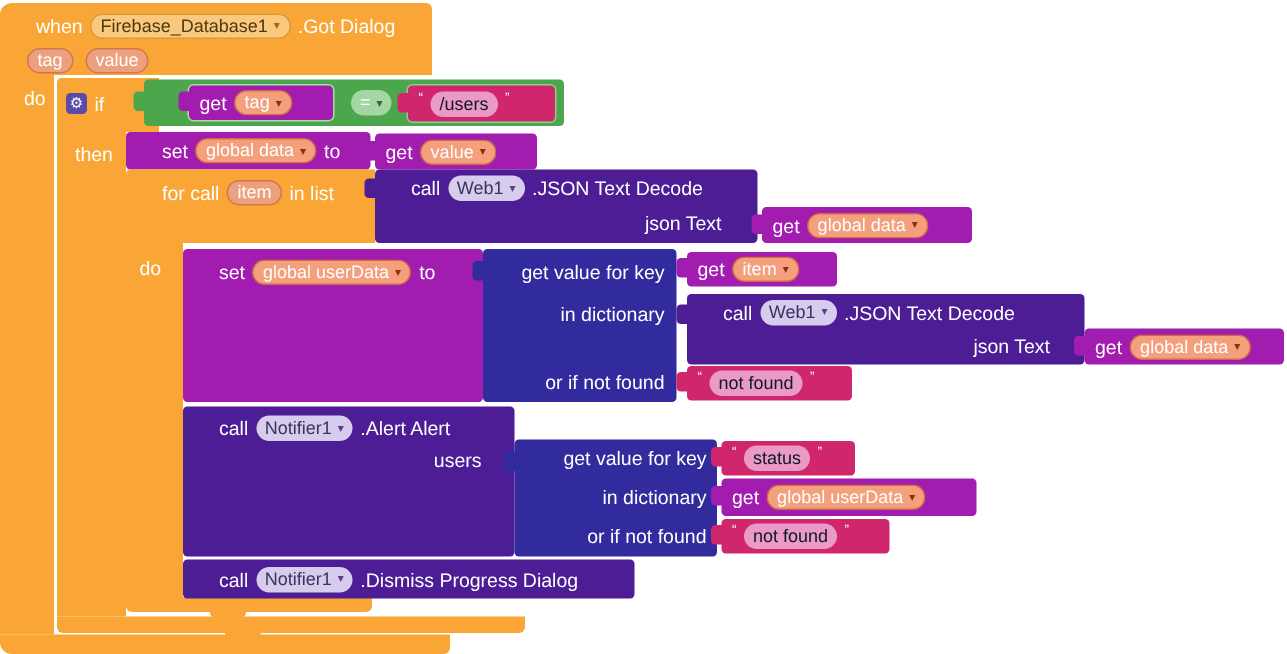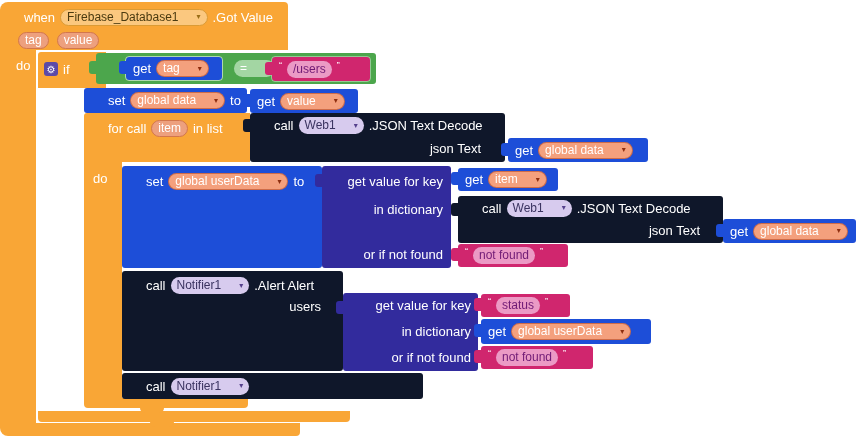--- a/index.html
+++ b/index.html
@@ -1,38 +1,38 @@
 <!DOCTYPE html>
 <html><head>
 <meta charset="utf-8">
 <style>
   html,body{margin:0;padding:0;background:#fff;}
   .canvas{position:relative;width:858px;height:436px;background:#fff;overflow:hidden;
           font-family:"Liberation Sans",sans-serif;font-size:13px;color:#fff;}
   .seg{position:absolute;box-sizing:border-box;}
   .evt{background:#F9A636;}
-  .var{background:#1d4ed8;}
+  .var{background:#a21caf;}
   .logic{background:#4CA64C;}
   .txt{background:#D0266E;}
-  .call{background:#0f172a;}
+  .call{background:#4c1d95;}
   .dict{background:#322B9D;}
   .row{display:flex;align-items:center;gap:5px;padding:0 24px;white-space:nowrap;}
   .lbl{white-space:nowrap;}
-  .chip{display:inline-flex;align-items:center;gap:18px;border-radius:10px;padding:0 6px;height:17px;
+  .chip{display:inline-flex;align-items:center;gap:4px;border-radius:10px;padding:0 6px;height:17px;
         font-size:12px;line-height:17px;white-space:nowrap;box-sizing:border-box;}
   .chip-var{background:#F4A07D;border:1px solid rgba(160,45,10,.45);color:#fff;}
   .chip-var .caret{color:#8F2E0F;}
   .chip-param{background:#EDA07E;border:1px solid #D3764C;color:#fff;}
   .chip-comp{background:#D7CBEE;color:#3A3360;}
   .chip-comp .caret{color:#55408C;}
   .chip-evtcomp{background:#FBC87F;border:1px solid #DB9B35;color:#4A3A10;}
   .chip-evtcomp .caret{color:#9A6E16;}
   .chip-logic{background:#A3D6A3;color:#fff;}
   .chip-logic .caret{color:#2E6B31;}
-  .chip-pink{background:#EB9AC5;color:#701a75;}
+  .chip-pink{background:#EB9AC5;color:#0f172a;}
   .caret{font-size:8px;line-height:1;}
   .vblock{position:absolute;display:flex;align-items:center;gap:5px;padding:0 7px;border-radius:3px;box-sizing:border-box;}
   .plug{position:absolute;left:-7px;top:5px;width:8px;height:13px;background:inherit;border-radius:3px 0 0 3px;}
   .nub{position:absolute;height:6px;width:24px;border-radius:0 0 5px 5px;background:#F9A636;}
   .arglabel{position:absolute;white-space:nowrap;}
   .quote{font-size:9px;position:relative;top:-4px;line-height:1;}
   .gear{width:14px;height:14px;border-radius:3px;background:#5B4AA8;display:inline-flex;
         align-items:center;justify-content:center;font-size:10px;color:#fff;flex:0 0 auto;}
 </style>
 </head>
@@ -40,37 +40,40 @@
 
 <div class="canvas">
 
   <div class="seg evt" style="left:0;top:2px;width:288px;height:48px;border-radius:8px 4px 0 0;">
     <div class="row" style="height:26px;padding-top:2px;">
       <span class="lbl">when</span>
       <span class="chip chip-evtcomp">
         <span>Firebase_Database1</span>
         <span class="caret">▾</span>
       </span>
-      <span class="lbl">.Got Value</span>
+      <span class="lbl">.Got Dialog</span>
     </div>
     <div class="row" style="height:20px;padding-left:18px;gap:8px;">
       <span class="chip chip-param">tag</span>
       <span class="chip chip-param">value</span>
     </div>
   </div>
   <div class="seg evt" style="left:0;top:50px;width:36px;height:373px;">
     <div class="lbl" style="position:absolute;left:16px;top:8px;">do</div>
   </div>
   <div class="seg evt" style="left:0;top:423px;width:300px;height:13px;border-radius:0 0 4px 8px;"></div>
 
   <div class="seg evt" style="left:38px;top:52px;width:68px;height:36px;border-radius:3px 0 0 0;">
     <div class="row" style="height:26px;padding:4px 6px 0 6px;">
       <span class="gear">⚙</span>
       <span class="lbl">if</span>
     </div>
+  </div>
+  <div class="seg evt" style="left:38px;top:88px;width:46px;height:323px;">
+    <div class="lbl" style="position:absolute;left:12px;top:7px;">then</div>
   </div>
   <div class="seg evt" style="left:38px;top:411px;width:312px;height:11px;border-radius:0 0 4px 4px;"></div>
   <div class="nub" style="left:150px;top:421px;"></div>
 
   <div class="seg logic" style="left:96px;top:53px;width:280px;height:31px;border-radius:3px;">
     <span class="plug" style="top:8px;"></span>
     <div class="vblock var" style="left:30px;top:4px;width:96px;height:23px;outline:1px solid rgba(255,255,255,.55);">
       <span class="plug" style="top:4px;"></span>
       <span class="lbl">get</span>
       <span class="chip chip-var">
@@ -235,16 +238,17 @@
     <span class="quote">”</span>
   </div>
 
   <div class="seg call" style="left:122px;top:373px;width:301px;height:26px;border-radius:3px;">
     <div class="row" style="height:26px;">
       <span class="lbl">call</span>
       <span class="chip chip-comp">
         <span>Notifier1</span>
         <span class="caret">▾</span>
       </span>
+      <span class="lbl">.Dismiss Progress Dialog</span>
     </div>
   </div>
 
 </div>
 
 </body></html>

